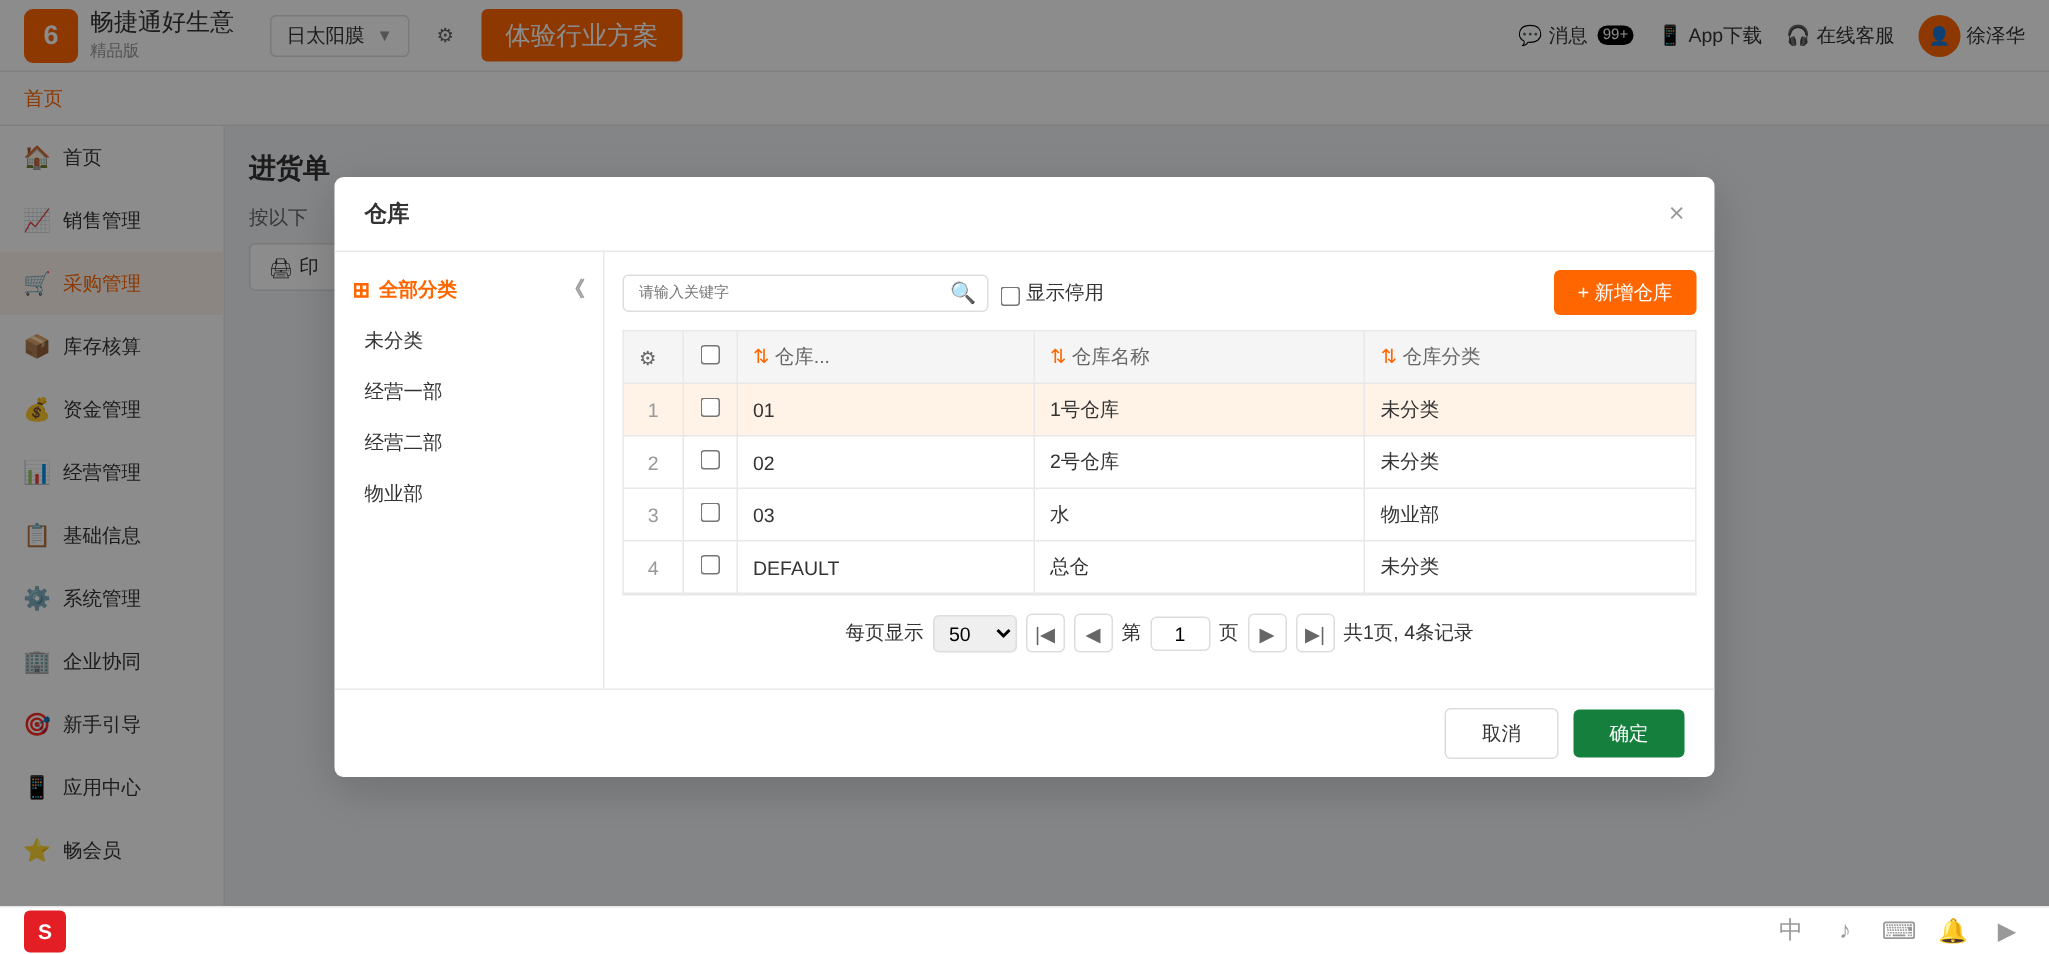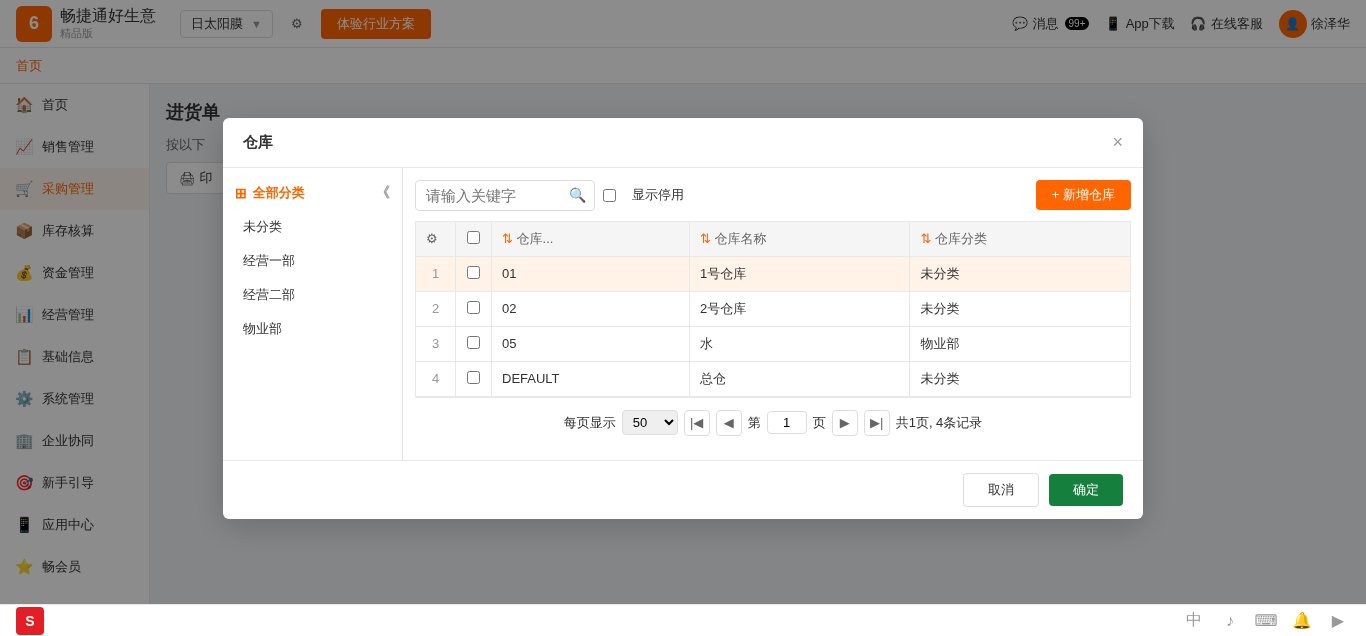--- a/index.html
+++ b/index.html
@@ -40,21 +40,21 @@
     .store-selector .arrow { margin-left: 8px; color: #999; font-size: 11px; }
     .gear-btn {
       width: 32px; height: 32px;
       display: flex; align-items: center; justify-content: center;
       margin-left: 8px; cursor: pointer; color: #666;
     }
     .trial-btn {
       background: #f60; color: #fff;
       border: none; border-radius: 4px;
       padding: 6px 16px; cursor: pointer;
-      font-size: 13px; margin-left: 8px;
+      font-size: 17px; margin-left: 8px;
     }
     .top-right {
       margin-left: auto;
       display: flex; align-items: center; gap: 16px;
     }
     .top-right-item {
       display: flex; align-items: center; gap: 4px;
       font-size: 13px; color: #333; cursor: pointer;
     }
     .badge {
@@ -199,27 +199,27 @@
     }
     .table-toolbar {
       display: flex; align-items: center; gap: 8px; margin-bottom: 10px;
     }
     .search-input-wrap {
       position: relative; display: flex; align-items: center;
     }
     .search-input {
       border: 1px solid #ddd; border-radius: 4px;
       padding: 6px 30px 6px 10px;
-      font-size: 15px; width: 180px; outline: none;
+      font-size: 10px; width: 244px; outline: none;
     }
     .search-icon {
       position: absolute; right: 8px; color: #999; font-size: 14px;
     }
     .show-disabled {
-      display: flex; align-items: center; gap: 16px;
+      display: flex; align-items: flex-end; gap: 4px;
       font-size: 13px; color: #333; cursor: pointer;
     }
     .add-warehouse-btn {
       margin-left: auto;
       background: #f60; color: #fff;
       border: none; border-radius: 4px;
       padding: 6px 16px; cursor: pointer; font-size: 13px;
     }
 
     
@@ -499,21 +499,21 @@
               </td>
               <td>02</td>
               <td>2号仓库</td>
               <td>未分类</td>
             </tr>
             <tr>
               <td class="row-num">3</td>
               <td class="checkbox-cell">
                 <input type="checkbox" style="">
               </td>
-              <td>05</td>
+              <td>03</td>
               <td>水</td>
               <td>物业部</td>
             </tr>
             <tr>
               <td class="row-num">4</td>
               <td class="checkbox-cell">
                 <input type="checkbox" style="">
               </td>
               <td>DEFAULT</td>
               <td>总仓</td>

